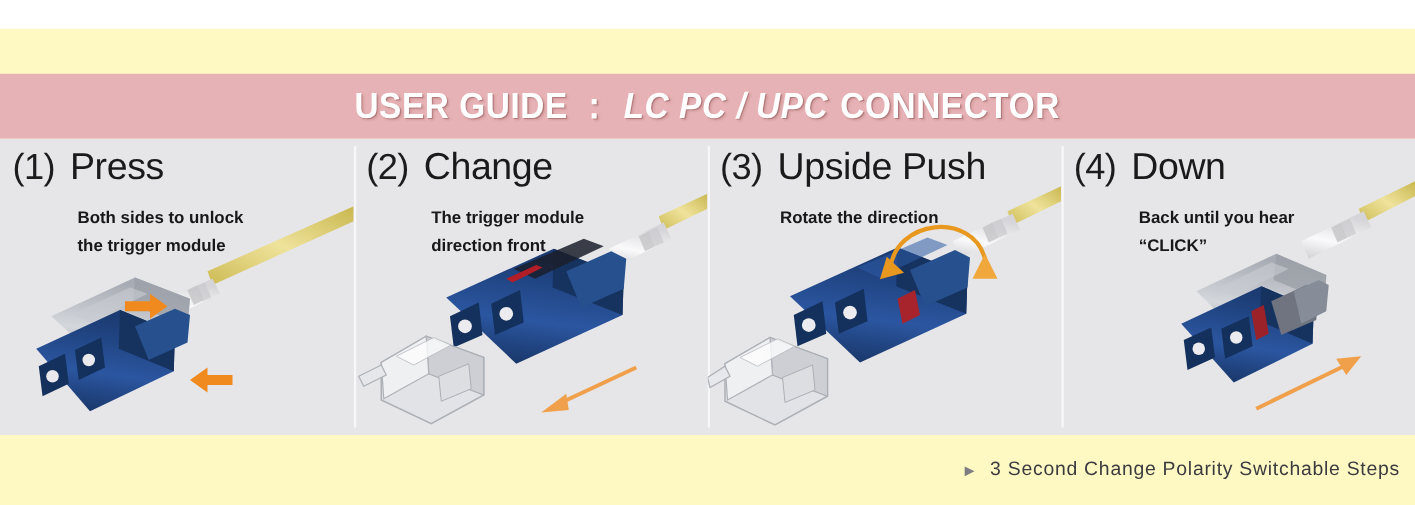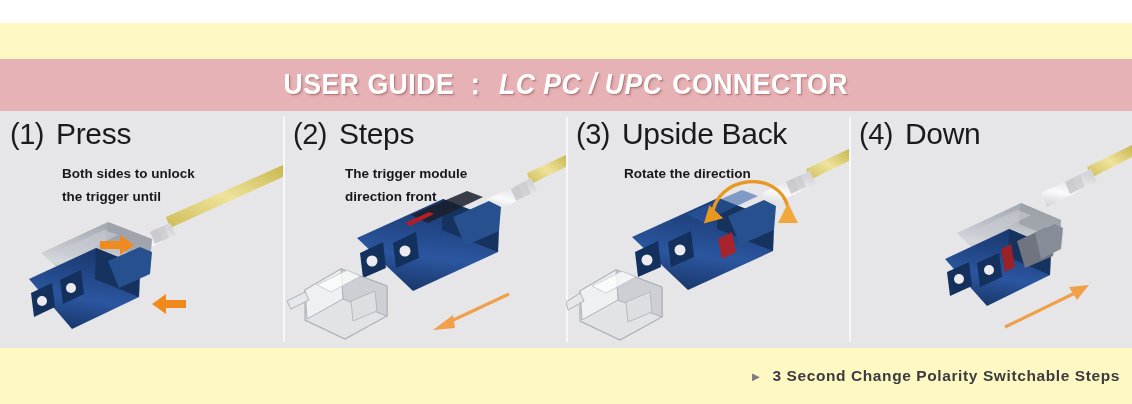--- a/index.html
+++ b/index.html
@@ -136,21 +136,21 @@
     box-sizing: border-box;
   }
   .footer-marker {
     color: #7c7c82;
     font-size: 13px;
     margin-right: 10px;
     line-height: 1;
   }
   .footer-text {
     font-size: 15.5px;
-    font-weight: bold;
+    font-weight: normal;
     color: #3b3b40;
     letter-spacing: 0.6px;
     white-space: nowrap;
   }
 </style>
 </head>
 <body>
 
 <div id="root">
 
@@ -163,21 +163,21 @@
   </div>
 
   <div class="steps">
 
     <div class="panel p1">
       <div class="step-head">
         <span class="step-num">(1)</span>
         <span class="step-title">Press</span>
       </div>
       <div class="step-sub">Both sides to unlock
-the trigger until</div>
+the trigger module</div>
 
       <svg class="art" viewBox="0 0 283 237" xmlns="http://www.w3.org/2000/svg">
         <defs>
           <linearGradient id="fib1" x1="0" y1="1" x2="1" y2="0">
             <stop offset="0" stop-color="#cdbb55"></stop>
               <stop offset="0.5" stop-color="#efe39c"></stop>
               <stop offset="1" stop-color="#c9b74f"></stop>
           </linearGradient>
           <linearGradient id="boot1" x1="0" y1="1" x2="0.3" y2="0">
             <stop offset="0" stop-color="#cfcfd2"></stop>
@@ -221,21 +221,21 @@
         </g>
         <g fill="#f08a1e">
           <path d="M186 189 L166 189 L166 183 L152 193 L166 203 L166 197 L186 197 Z"></path>
         </g>
       </svg>
     </div>
 
     <div class="panel p2">
       <div class="step-head">
         <span class="step-num">(2)</span>
-        <span class="step-title">Steps</span>
+        <span class="step-title">Change</span>
       </div>
       <div class="step-sub">The trigger module
 direction front</div>
 
       <svg class="art" viewBox="0 0 283 237" xmlns="http://www.w3.org/2000/svg">
         <defs>
           <linearGradient id="fib2" x1="0" y1="1" x2="1" y2="0">
             <stop offset="0" stop-color="#cdbb55"></stop>
               <stop offset="0.5" stop-color="#efe39c"></stop>
               <stop offset="1" stop-color="#c9b74f"></stop>
@@ -284,21 +284,21 @@
         <g>
           <line x1="226" y1="183" x2="164" y2="212" stroke="#f0a04a" stroke-width="3.2"></line>
           <path d="M150 219 L170 204 L172 217 Z" fill="#f0a04a"></path>
         </g>
       </svg>
     </div>
 
     <div class="panel p3">
       <div class="step-head">
         <span class="step-num">(3)</span>
-        <span class="step-title">Upside Back</span>
+        <span class="step-title">Upside Push</span>
       </div>
       <div class="step-sub">Rotate the direction</div>
 
       <svg class="art" viewBox="0 0 283 237" xmlns="http://www.w3.org/2000/svg">
         <defs>
           <linearGradient id="fib3" x1="0" y1="1" x2="1" y2="0">
             <stop offset="0" stop-color="#cdbb55"></stop>
               <stop offset="0.5" stop-color="#efe39c"></stop>
               <stop offset="1" stop-color="#c9b74f"></stop>
           </linearGradient>
@@ -349,20 +349,22 @@
         <path d="M140 94 L156 104 L140 114 Z" fill="#e8971f" transform="rotate(-105 146 104)"></path>
         <path d="M222 92 L232 112 L212 112 Z" fill="#f0a83c"></path>
       </svg>
     </div>
 
     <div class="panel p4">
       <div class="step-head">
         <span class="step-num">(4)</span>
         <span class="step-title">Down</span>
       </div>
+      <div class="step-sub">Back until you hear
+“CLICK”</div>
 
       <svg class="art" viewBox="0 0 283 237" xmlns="http://www.w3.org/2000/svg">
         <defs>
           <linearGradient id="fib4" x1="0" y1="1" x2="1" y2="0">
             <stop offset="0" stop-color="#cdbb55"></stop>
               <stop offset="0.5" stop-color="#efe39c"></stop>
               <stop offset="1" stop-color="#c9b74f"></stop>
           </linearGradient>
           <linearGradient id="boot4" x1="0" y1="1" x2="0.3" y2="0">
             <stop offset="0" stop-color="#cfcfd2"></stop>

